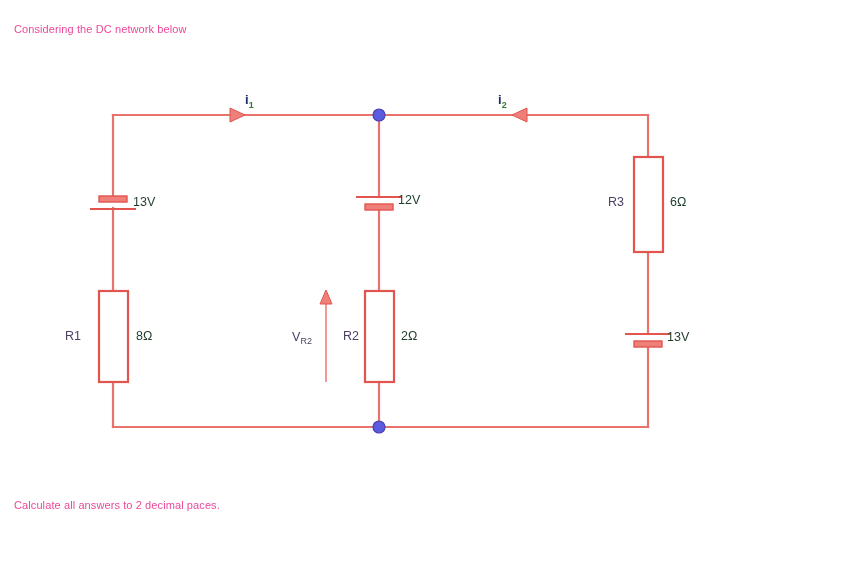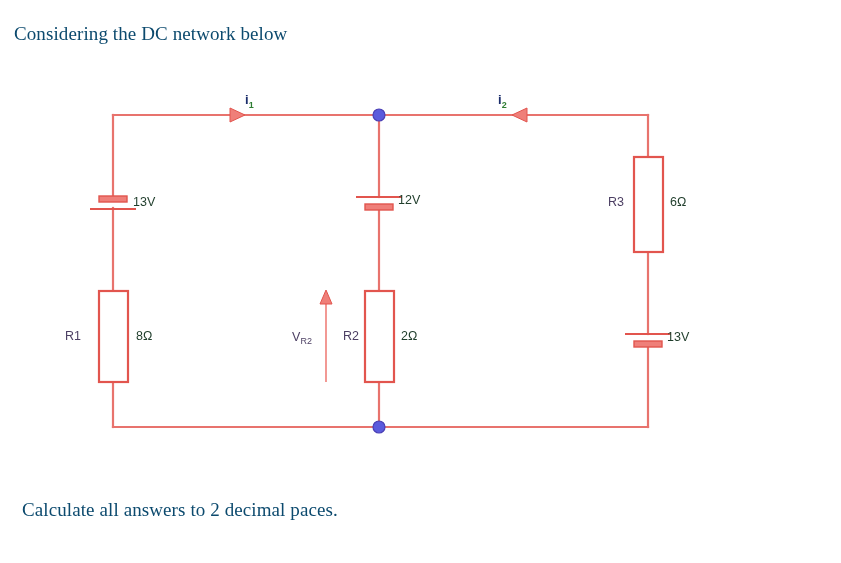--- a/index.html
+++ b/index.html
@@ -10,28 +10,27 @@
   body {
     width: 841px;
     height: 563px;
     position: relative;
     font-family: "Liberation Sans", sans-serif;
     overflow: hidden;
   }
 
   .prompt-text {
     position: absolute;
-    font-size: 19px;
-    color: #0c4a6e;
+    font-size: 11px;
+    color: #ec4899;
     letter-spacing: 0.1px;
     white-space: nowrap;
-    font-family: Liberation Serif, serif;
   }
   #intro-text { left: 14px; top: 23px; }
-  #outro-text { left: 14px; top: 499px; margin-left: 8px; }
+  #outro-text { left: 14px; top: 499px; }
 
   #circuit-canvas {
     position: absolute;
     left: 0;
     top: 0;
     width: 841px;
     height: 563px;
   }
 
   .svg-label {

